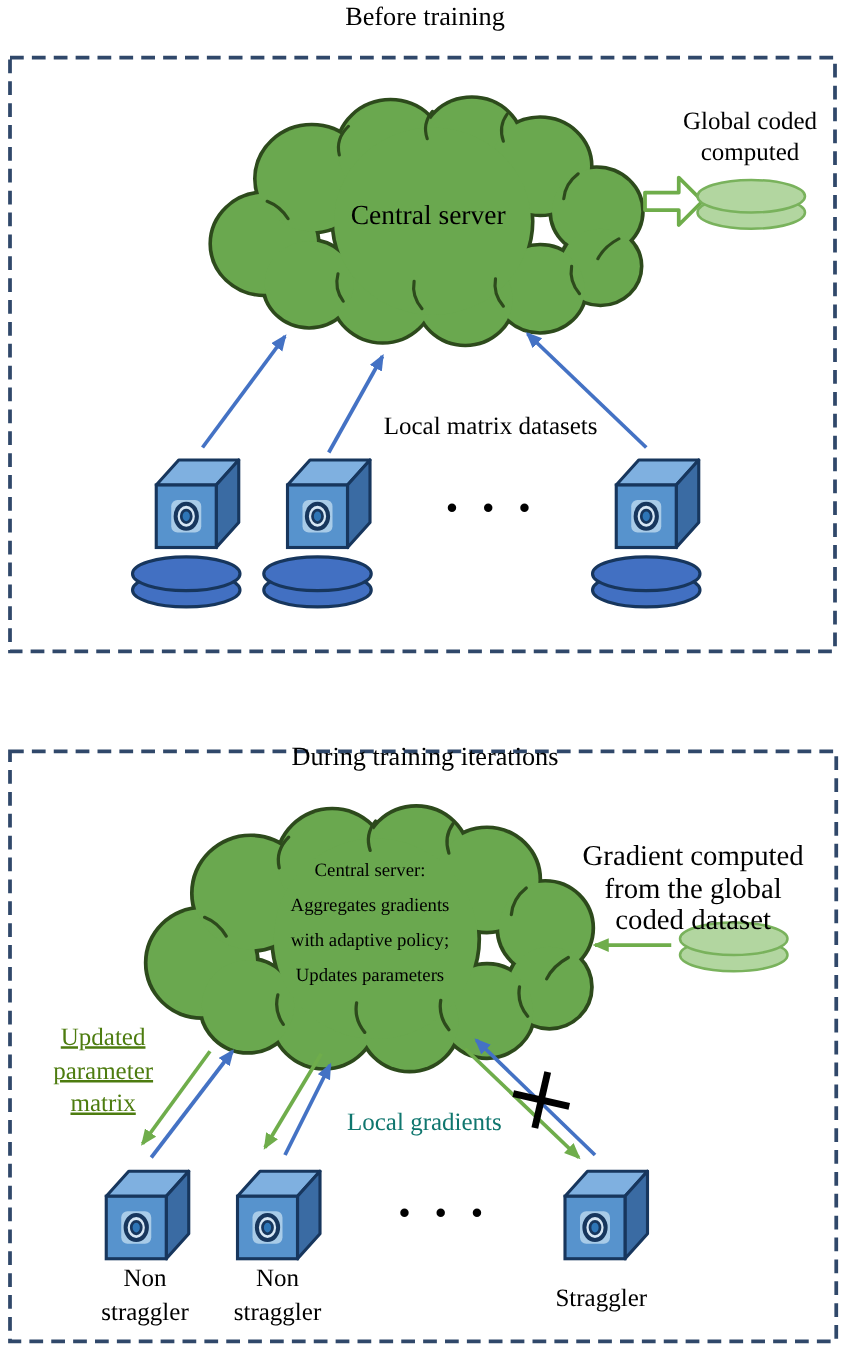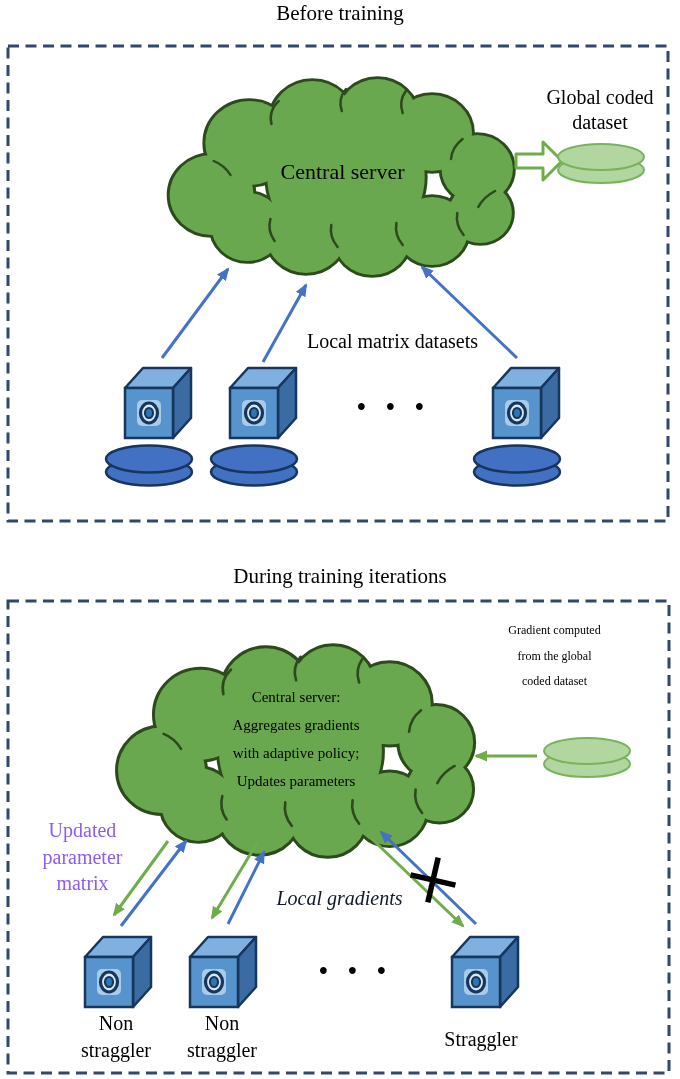--- a/index.html
+++ b/index.html
@@ -8,22 +8,22 @@
   #gfx{position:absolute;left:0;top:0;}
   .txt{position:absolute;text-align:center;white-space:pre-line;line-height:1.3;}
   .title{left:0;width:680px;font-size:21px;}
   .cloud-stroke{fill:#6aa84f;stroke:#2d4a1c;stroke-width:5.5px;}
   .cloud-fill{fill:#6aa84f;stroke:none;}
   .cloud-cusp{fill:none;stroke:#2d4a1c;stroke-width:2.4px;stroke-linecap:round;}
   .panel-border{fill:none;stroke:#30486a;stroke-width:3px;stroke-dasharray:11 6.5;}
   .arrow-blue{stroke:#4472c4;stroke-width:3px;fill:none;}
   .arrow-green{stroke:#6fad4b;stroke-width:3px;fill:none;}
   .cross{stroke:#000;stroke-width:5.5px;stroke-linecap:butt;}
-  .green-label{color:#8b5cf6;}
-  .blue-label{color:#0f172a;font-style:italic;}
+  .green-label{color:#4d7c0f;text-decoration:underline;}
+  .blue-label{color:#0f766e;}
   .dots{font-weight:bold;letter-spacing:7px;font-size:25px;line-height:1;}
 </style>
 </head>
 <body>
 
 <div id="stage">
 
 <svg id="gfx" width="680" height="1079" viewBox="0 0 680 1079">
   <defs>
     <marker id="mb" markerUnits="userSpaceOnUse" markerWidth="15" markerHeight="13" refX="11" refY="5.5" orient="auto">
@@ -130,30 +130,30 @@
   </g>
 
   <use href="#cube" x="85" y="937"></use>
   <use href="#cube" x="190" y="937"></use>
   <use href="#cube" x="452" y="937"></use>
 </svg>
 
 <div class="txt title" style="top:0;">Before training</div>
 <div class="txt" style="left:170px;top:158px;width:345px;font-size:22px;text-align:center;">Central server</div>
 <div class="txt" style="left:525px;top:85px;width:150px;font-size:20px;line-height:1.25;">Global coded
-dataset</div>
+computed</div>
 <div class="txt" style="left:290px;top:328px;width:205px;font-size:20px;">Local matrix datasets</div>
 <div class="txt dots" style="left:342px;top:394px;width:104px;">• • •</div>
 
-<div class="txt title" style="top:563px;">During training iterations</div>
+<div class="txt title" style="top:592px;">During training iterations</div>
 <div class="txt" style="left:118px;top:683px;width:356px;font-size:15px;line-height:28px;">Central server:
 Aggregates gradients
 with adaptive policy;
 Updates parameters</div>
-<div class="txt" style="left:462px;top:618px;width:185px;font-size:12px;line-height:25.5px;">Gradient computed
+<div class="txt" style="left:462px;top:672px;width:185px;font-size:23px;line-height:25.5px;">Gradient computed
 from the global
 coded dataset</div>
 <div class="txt green-label" style="left:25px;top:817px;width:115px;font-size:20px;line-height:26.5px;">Updated
 parameter
 matrix</div>
 <div class="txt blue-label" style="left:262px;top:885px;width:155px;font-size:20px;">Local gradients</div>
 <div class="txt dots" style="left:306px;top:958px;width:100px;">• • •</div>
 
 <div class="txt" style="left:66px;top:1010px;width:100px;font-size:20px;line-height:27px;">Non
 straggler</div>

